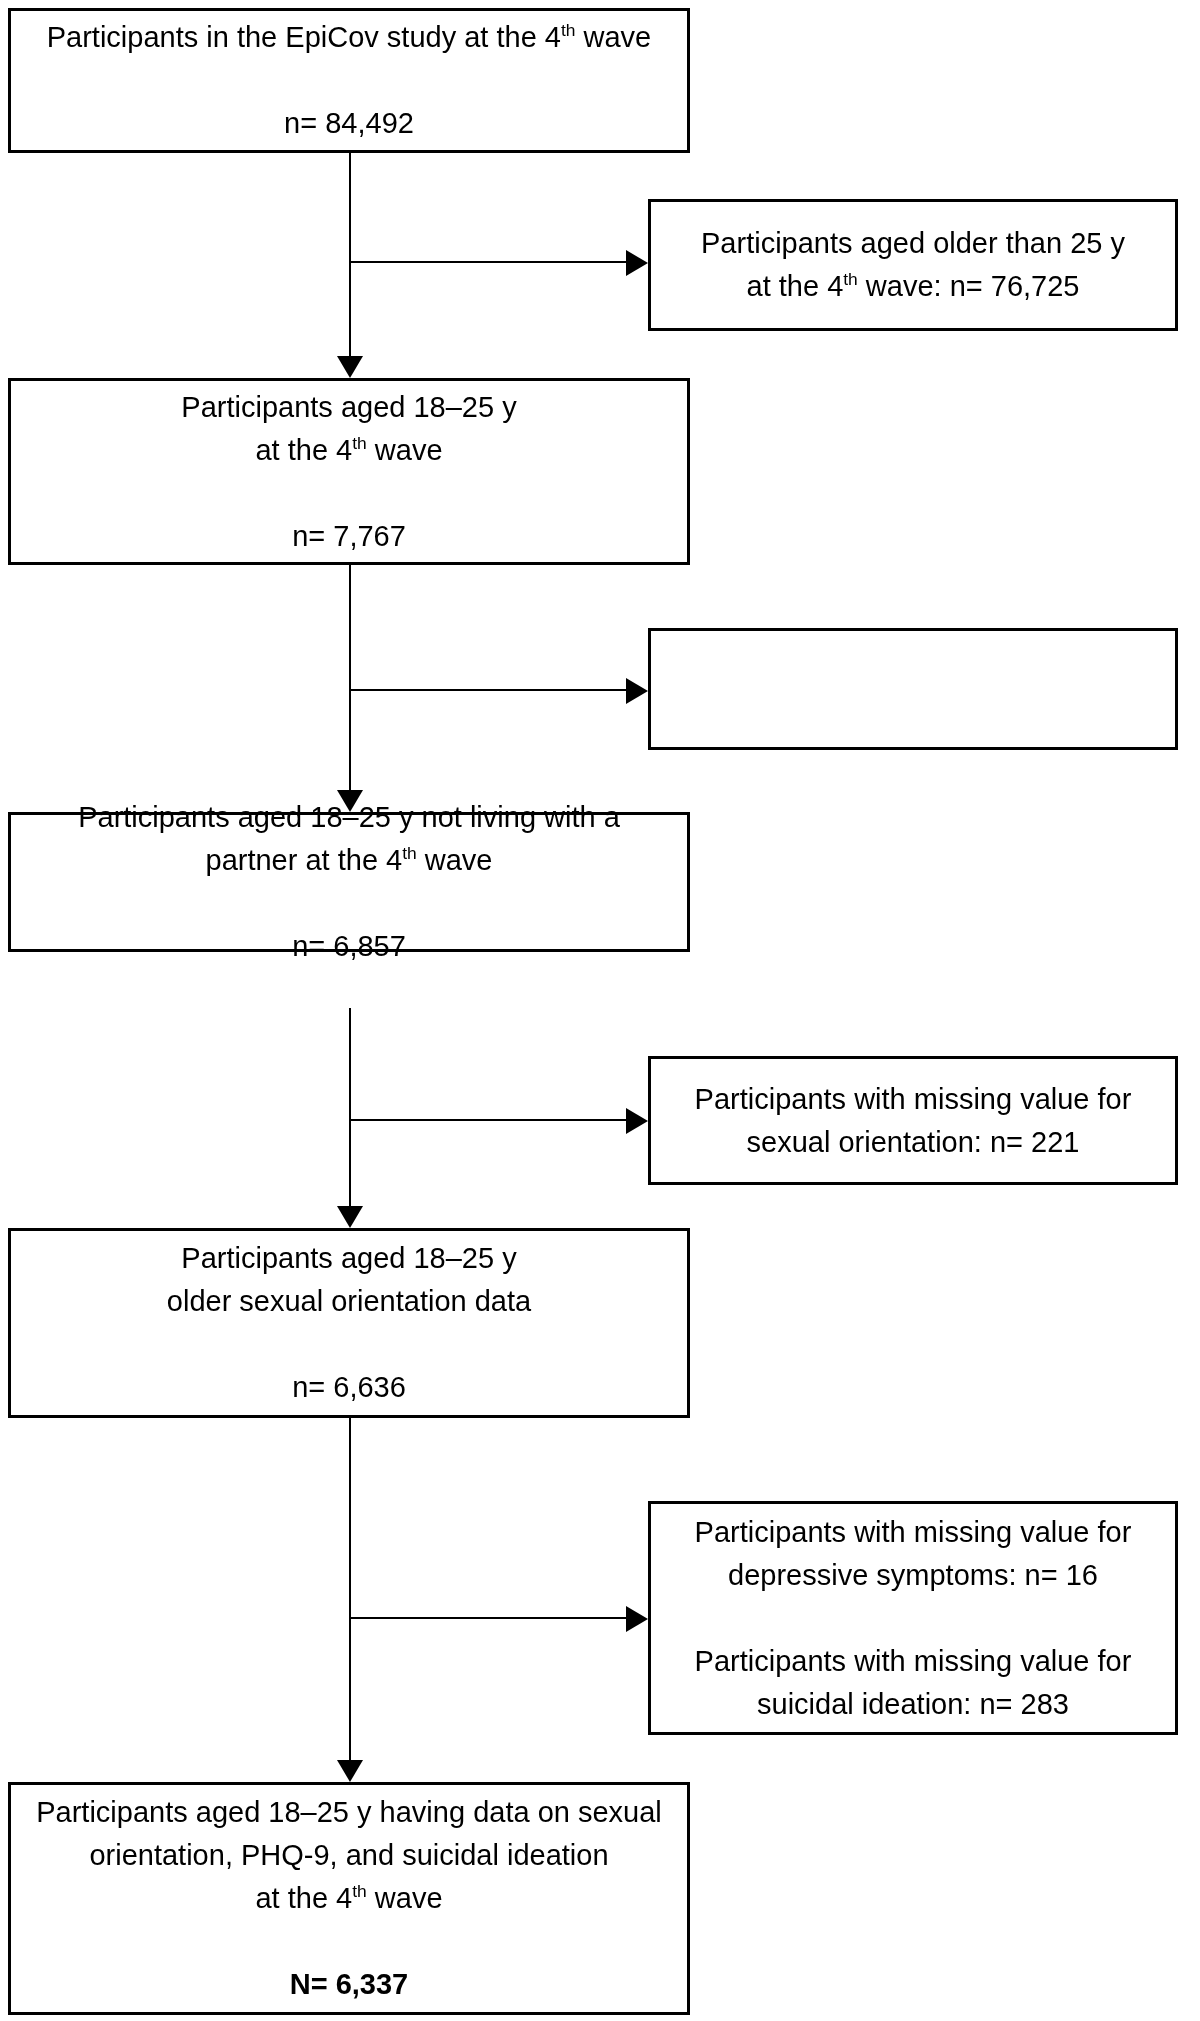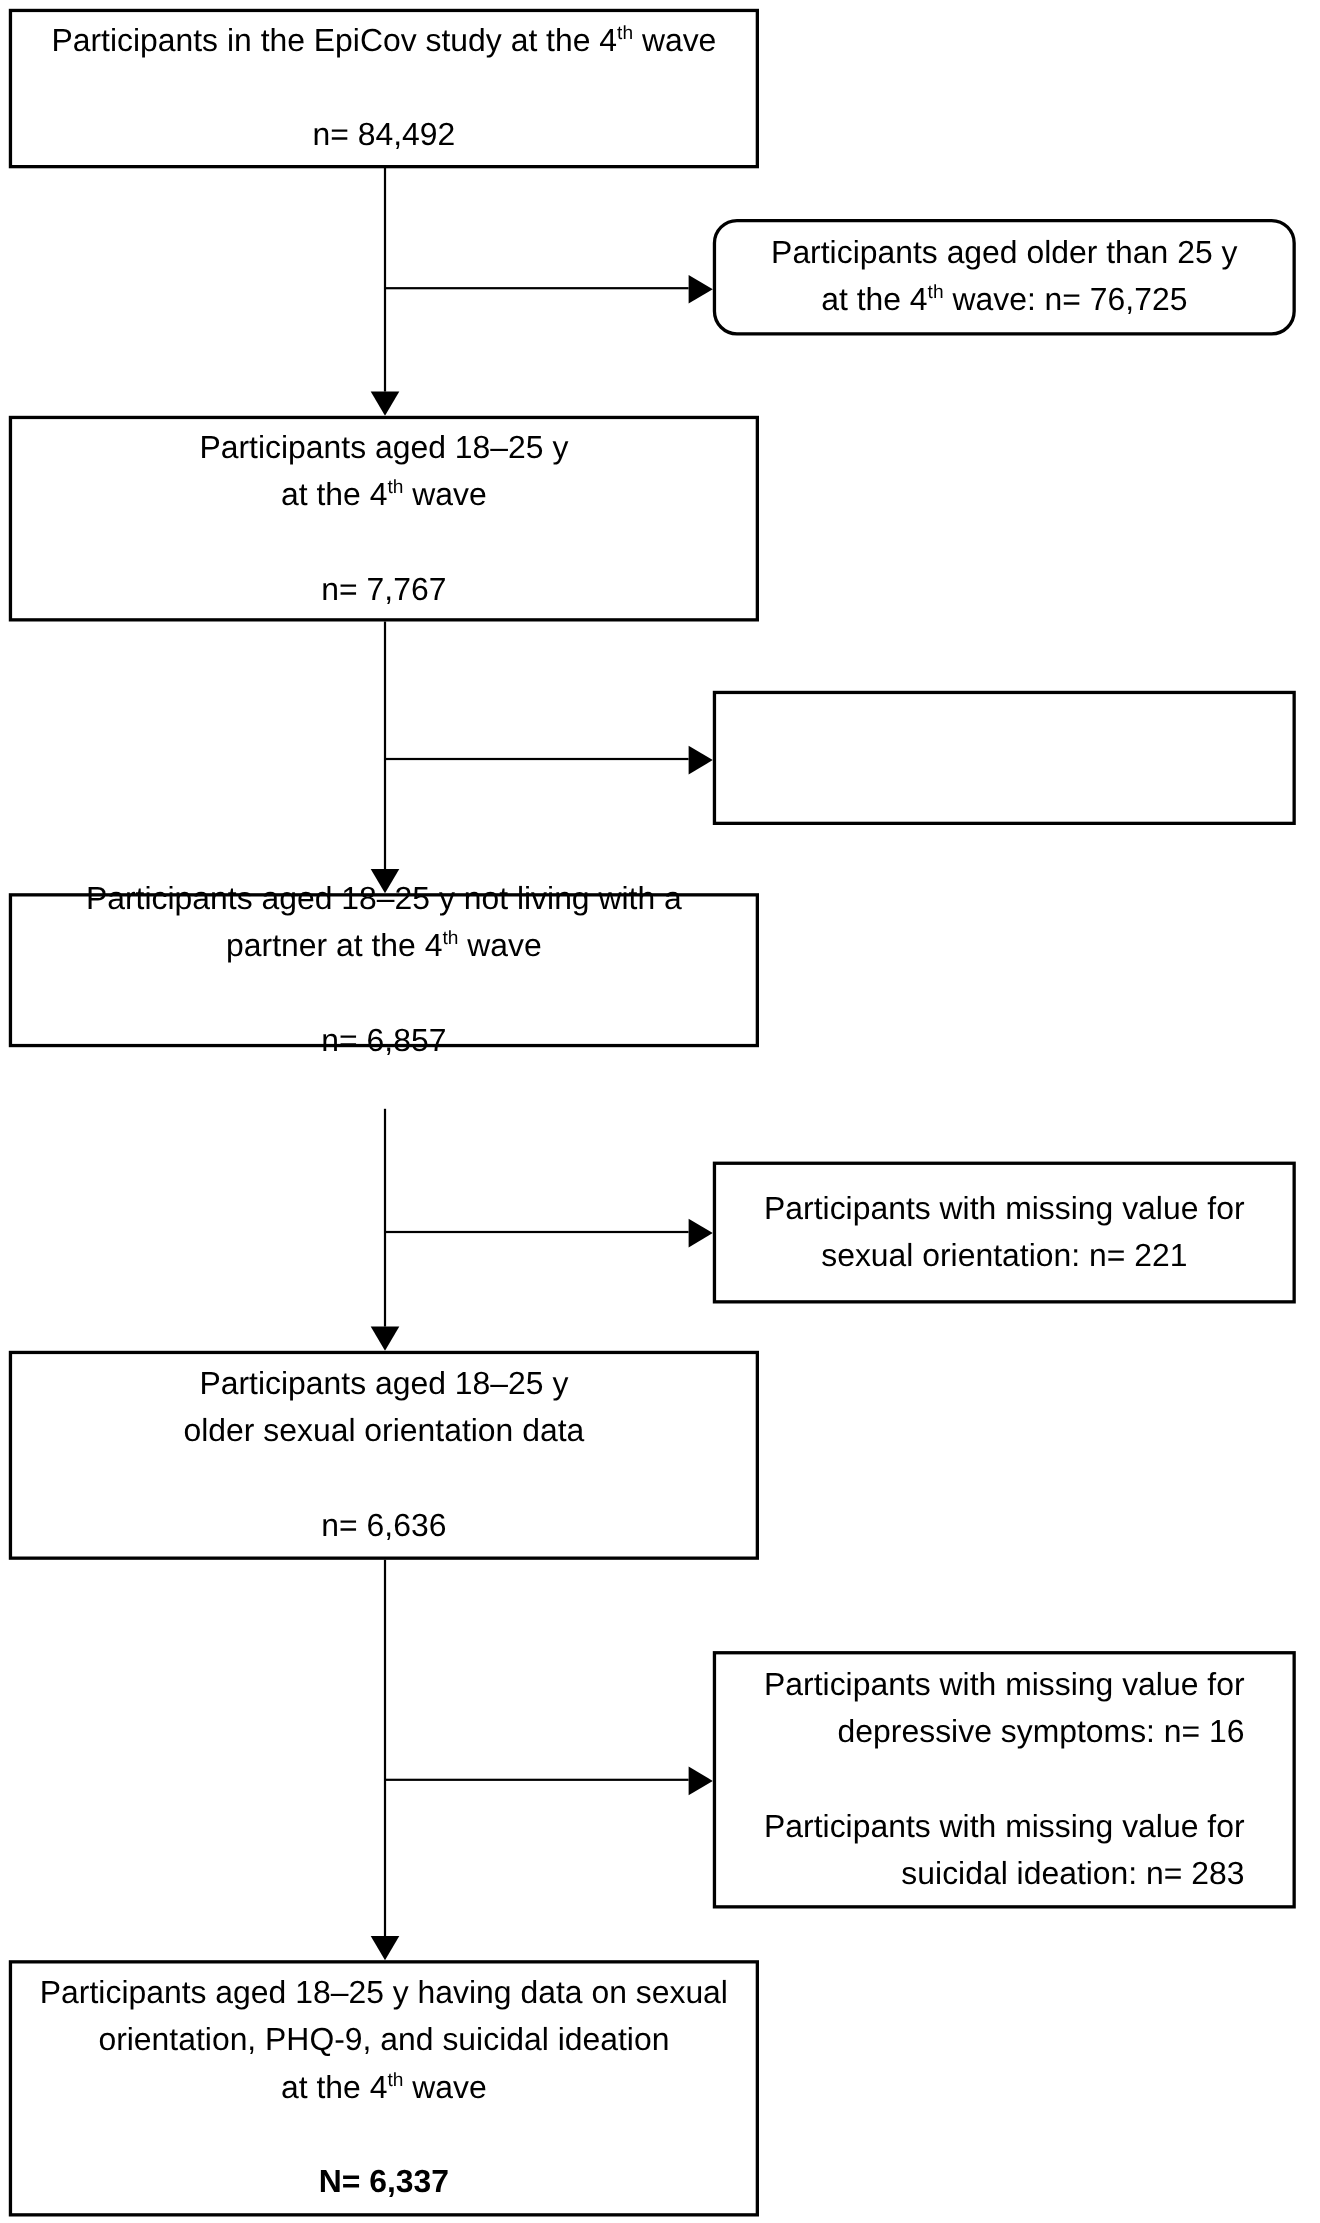--- a/index.html
+++ b/index.html
@@ -23,21 +23,21 @@
     display: flex;
     flex-direction: column;
     justify-content: center;
     align-items: center;
     text-align: center;
     font-size: 29px;
     line-height: 43px;
   }
   .main-box { left: 8px; width: 682px; }
   .side-box { left: 648px; width: 530px; }
-  .line { white-space: nowrap; text-align: right; }
+  .line { white-space: nowrap; }
   sup.sup {
     font-size: 0.6em;
     line-height: 0;
     vertical-align: super;
   }
   .count { margin-top: 43px; }
   .count.bold { font-weight: bold; }
   .para + .para { margin-top: 43px; }
   .v-line {
     position: absolute;
@@ -76,21 +76,21 @@
     <div class="line"><span>Participants in the EpiCov study at the 4</span><sup class="sup">th</sup><span> wave</span></div>
     <div class="count">n= 84,492</div>
   </div>
 
   <div class="v-line" style="top:152px; height:204px;"></div>
   <div class="head-down" style="left:337px; top:356px;"></div>
 
   <div class="h-line" style="left:350px; top:261px; width:276px;"></div>
   <div class="head-right" style="left:626px; top:250px;"></div>
 
-  <div class="box side-box" style="top:199px; height:106px;border-radius:22px;">
+  <div class="box side-box" style="top:199px; height:132px;">
     <div class="line"><span>Participants aged older than 25 y</span><sup class="sup"></sup><span></span></div>
     <div class="line"><span>at the 4</span><sup class="sup">th</sup><span> wave: n= 76,725</span></div>
   </div>
 
   <div class="box main-box" style="top:378px; height:187px;">
     <div class="line"><span>Participants aged 18–25 y</span><sup class="sup"></sup><span></span></div>
     <div class="line"><span>at the 4</span><sup class="sup">th</sup><span> wave</span></div>
     <div class="count">n= 7,767</div>
   </div>
 

